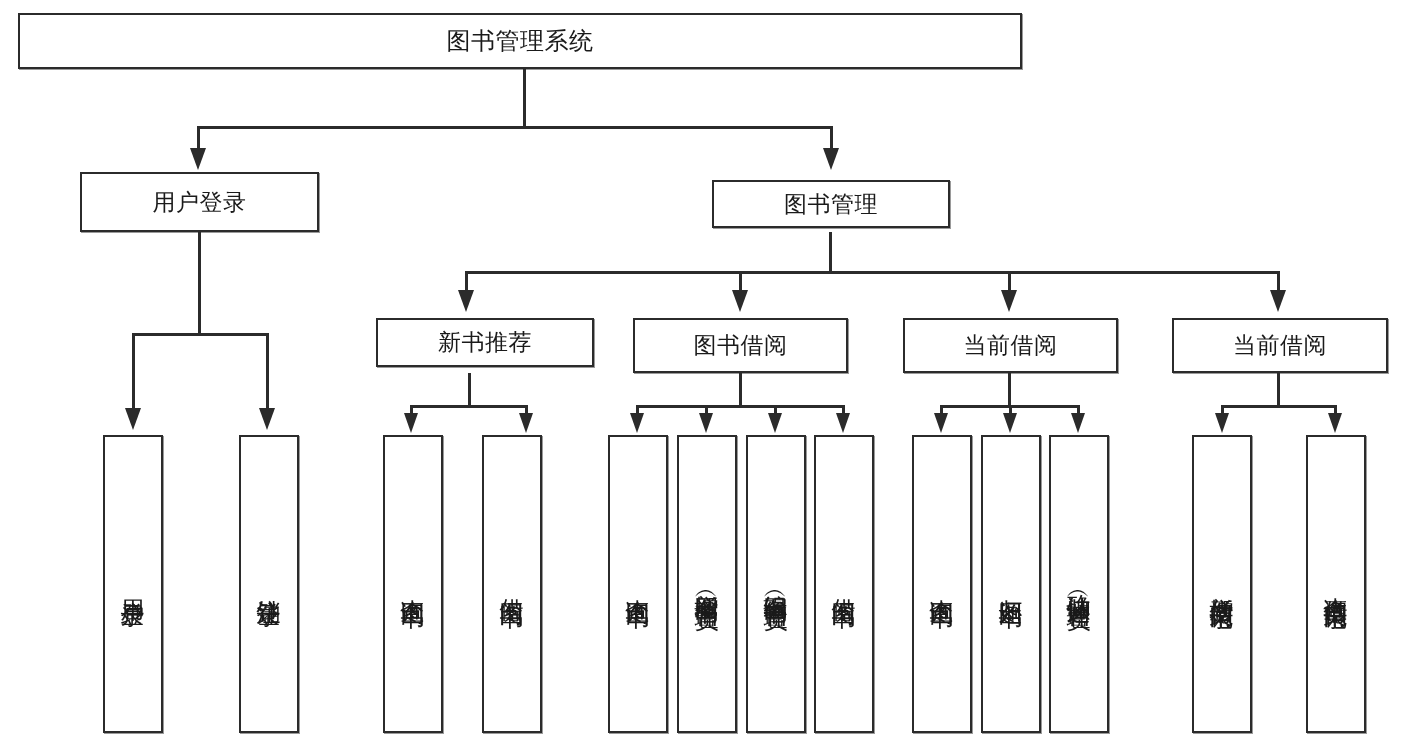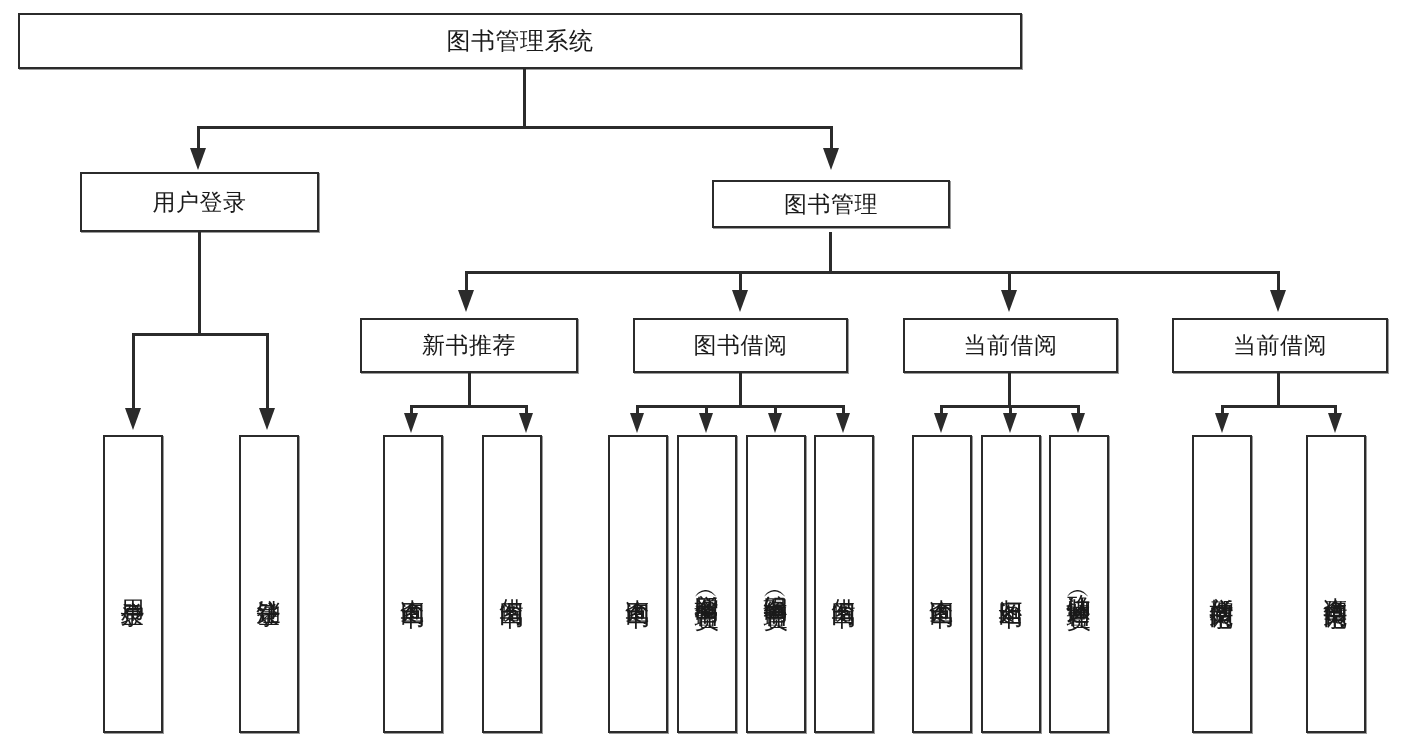--- a/index.html
+++ b/index.html
@@ -125,21 +125,21 @@
   <div class="conn hline" style="left:465px; top:271px; width:815px; height:3px;"></div>
   <div class="conn vline" style="left:465px; top:271px; width:3px; height:22px;"></div>
   <div class="arrow" style="left:458px; top:290px;"></div>
   <div class="conn vline" style="left:739px; top:271px; width:3px; height:22px;"></div>
   <div class="arrow" style="left:732px; top:290px;"></div>
   <div class="conn vline" style="left:1008px; top:271px; width:3px; height:22px;"></div>
   <div class="arrow" style="left:1001px; top:290px;"></div>
   <div class="conn vline" style="left:1277px; top:271px; width:3px; height:22px;"></div>
   <div class="arrow" style="left:1270px; top:290px;"></div>
 
-  <div class="node horiz" style="left:360px; top:318px; width:218px; height:55px;">
+  <div class="node horiz" style="left:376px; top:318px; width:218px; height:49px;">
     <span class="label">新书推荐</span>
   </div>
   <div class="node horiz" style="left:903px; top:318px; width:215px; height:55px;">
     <span class="label">当前借阅</span>
   </div>
   <div class="node horiz" style="left:633px; top:318px; width:215px; height:55px;">
     <span class="label">图书借阅</span>
   </div>
   <div class="node horiz" style="left:1172px; top:318px; width:216px; height:55px;">
     <span class="label">当前借阅</span>

